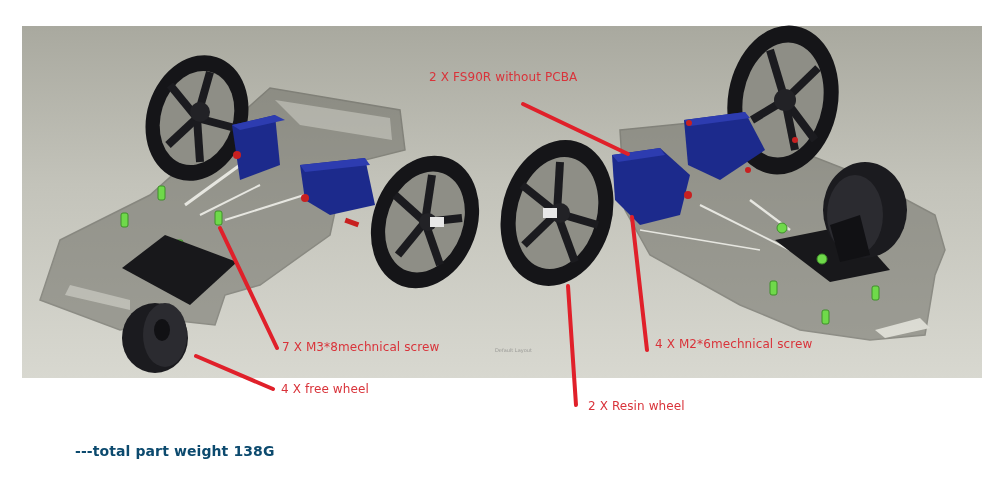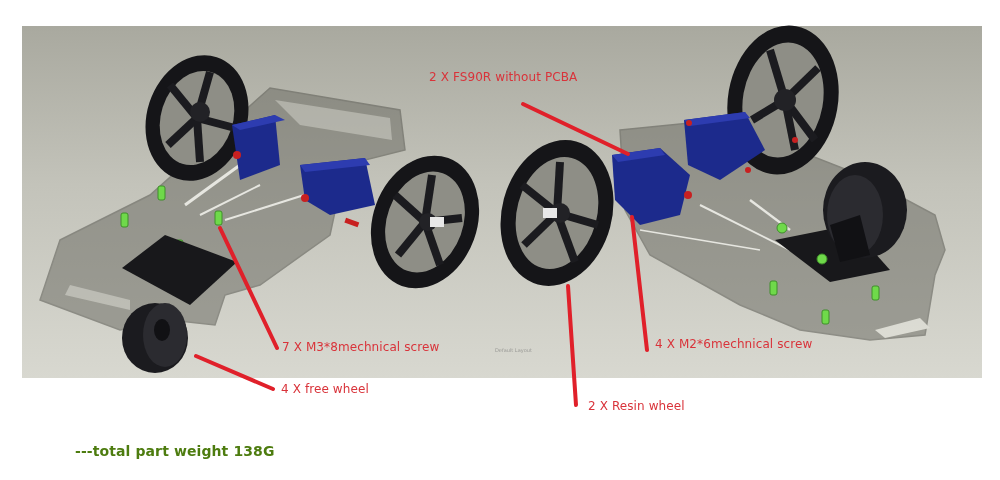--- a/index.html
+++ b/index.html
@@ -3,21 +3,21 @@
 <meta charset="utf-8">
 <style>
   html, body { margin:0; padding:0; background:#ffffff; }
   body { width:1000px; height:480px; position:relative; overflow:hidden; font-family:"DejaVu Sans", sans-serif; }
   .panel { position:absolute; left:22px; top:26px; width:960px; height:352px;
     background:linear-gradient(180deg,#a9a99f 0%,#c3c3ba 45%,#d8d8d0 100%); }
   .panel-left { position:absolute; left:22px; top:26px; width:470px; height:352px; }
   .panel-right { position:absolute; left:492px; top:26px; width:490px; height:352px; }
   svg.art { position:absolute; left:0; top:0; width:1000px; height:480px; }
   .label { position:absolute; color:#d9333a; font-family:"DejaVu Sans", sans-serif; font-size:12px; white-space:nowrap; letter-spacing:0.1px; }
-  .label.bold { font-weight:bold; font-size:14px; color:#4d7c0f; }
+  .label.bold { font-weight:bold; font-size:14px; color:#0c4a6e; }
   .watermark { position:absolute; font-size:5px; color:#9a9a96; }
 </style>
 </head>
 <body>
 
 <div class="panel"></div>
 <div class="panel-left"></div>
 <div class="panel-right"></div>
 
 <svg class="art" viewBox="0 0 1000 480" xmlns="http://www.w3.org/2000/svg">

